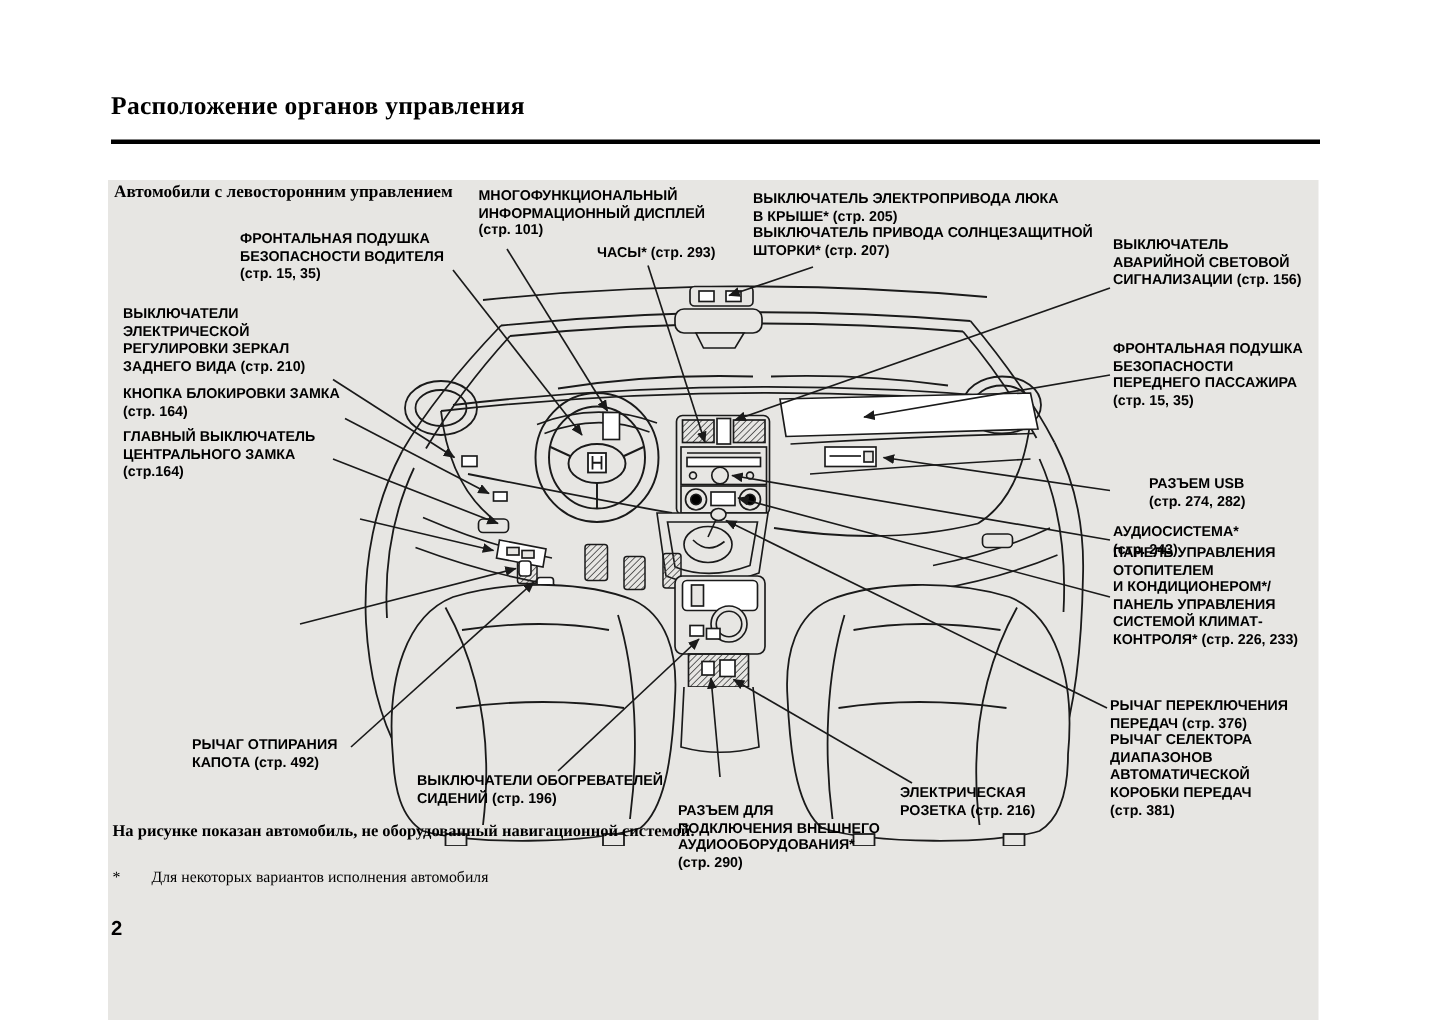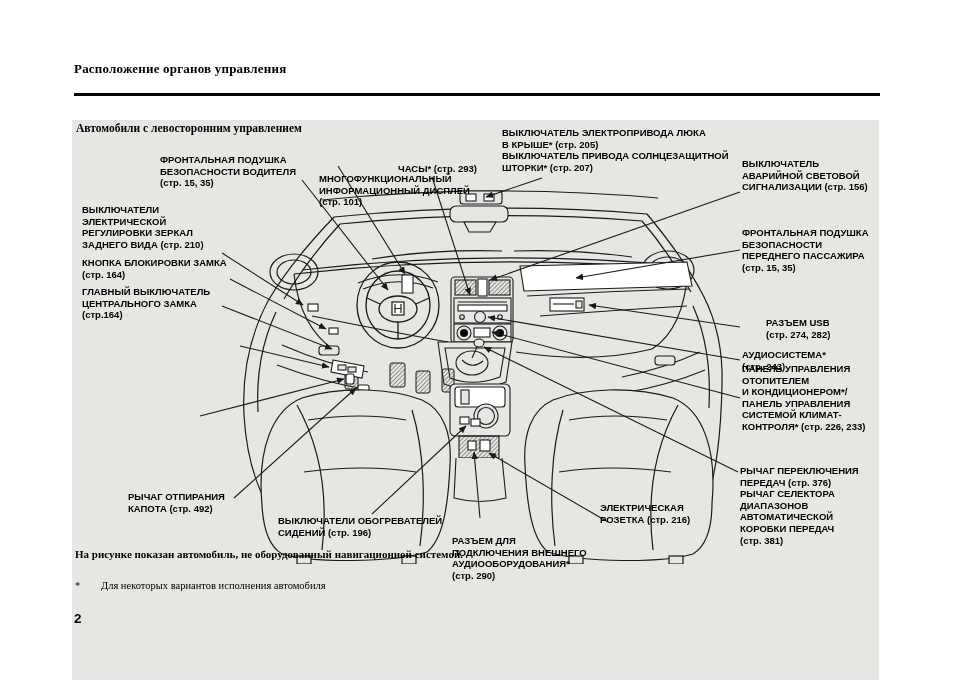--- a/index.html
+++ b/index.html
@@ -1,48 +1,48 @@
 <!DOCTYPE html>
 <html><head>
 <meta charset="utf-8">
 <style>
   html,body{margin:0;padding:0;background:#fff;}
   #page{position:relative;width:954px;height:686px;background:#ffffff;overflow:hidden;
         font-family:"Liberation Sans",sans-serif;color:#111;}
   .title{position:absolute;left:74px;top:61px;font-family:"Liberation Serif",serif;
-         font-weight:bold;font-size:13px;letter-spacing:.2px;color:#000;}
+         font-weight:bold;font-size:17px;letter-spacing:.2px;color:#000;}
   .rule{position:absolute;left:74px;top:93px;width:806px;height:3px;background:#000;}
   #figure{position:absolute;left:72px;top:120px;width:807px;height:560px;background:#e7e6e3;}
   #figure svg{position:absolute;left:0;top:0;}
   .fig-heading{position:absolute;left:4px;top:2px;font-family:"Liberation Serif",serif;
                font-weight:bold;font-size:11.5px;color:#000;}
   .callout{position:absolute;font-weight:bold;font-size:9.5px;line-height:11.6px;
            white-space:pre-line;color:#000;}
   .fig-note{position:absolute;left:3px;top:428px;font-family:"Liberation Serif",serif;
             font-weight:bold;font-size:11px;color:#000;white-space:nowrap;}
   
   .c-driver-airbag{left:88px;top:34px;}
   .c-mirror-switches{left:10px;top:84px;}
   .c-lock-button{left:10px;top:137px;}
   .c-central-lock{left:10px;top:166px;}
   .c-window-switches{left:10px;top:214px;}
   .c-fuel-release{left:10px;top:279px;}
   .c-hood-release{left:56px;top:371px;}
-  .c-multi-display{left:247px;top:5px;margin-top:48px;}
+  .c-multi-display{left:247px;top:5px;}
   .c-clock{left:326px;top:43px;}
   .c-sunroof{left:430px;top:7px;}
   .c-hazard{left:670px;top:38px;}
   .c-passenger-airbag{left:670px;top:107px;}
   .c-usb{left:670px;top:197px;margin-left:24px;}
   .c-audio{left:670px;top:229px;}
   .c-climate{left:670px;top:243px;}
   .c-gearshift{left:668px;top:345px;}
   .c-seat-heaters{left:206px;top:395px;}
   .c-aux-jack{left:380px;top:399px;margin-top:16px;}
-  .c-power-outlet{left:528px;top:382px;}
+  .c-power-outlet{left:528px;top:403px;}
   .footnote{position:absolute;left:75px;top:580px;font-family:"Liberation Serif",serif;
             font-size:10.5px;color:#000;}
   .footnote .star{display:inline-block;width:26px;}
   .pagenum{position:absolute;left:74px;top:611px;font-weight:bold;font-size:13.5px;color:#000;}
 </style>
 </head>
 <body>
 
 <div id="page">
   <div class="title">Расположение органов управления</div>

